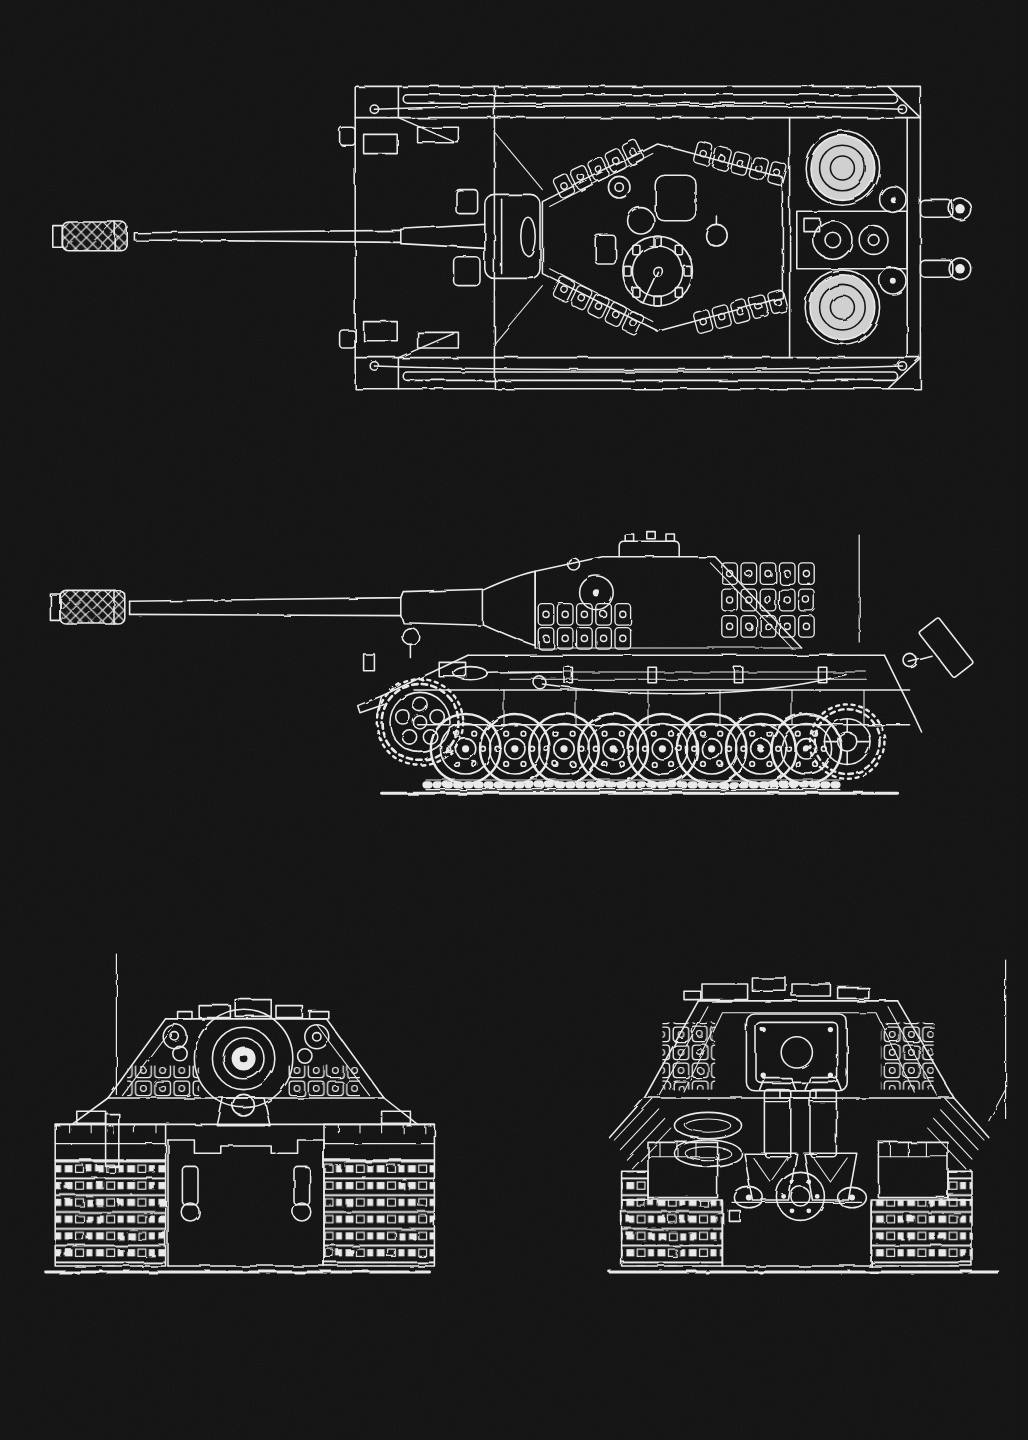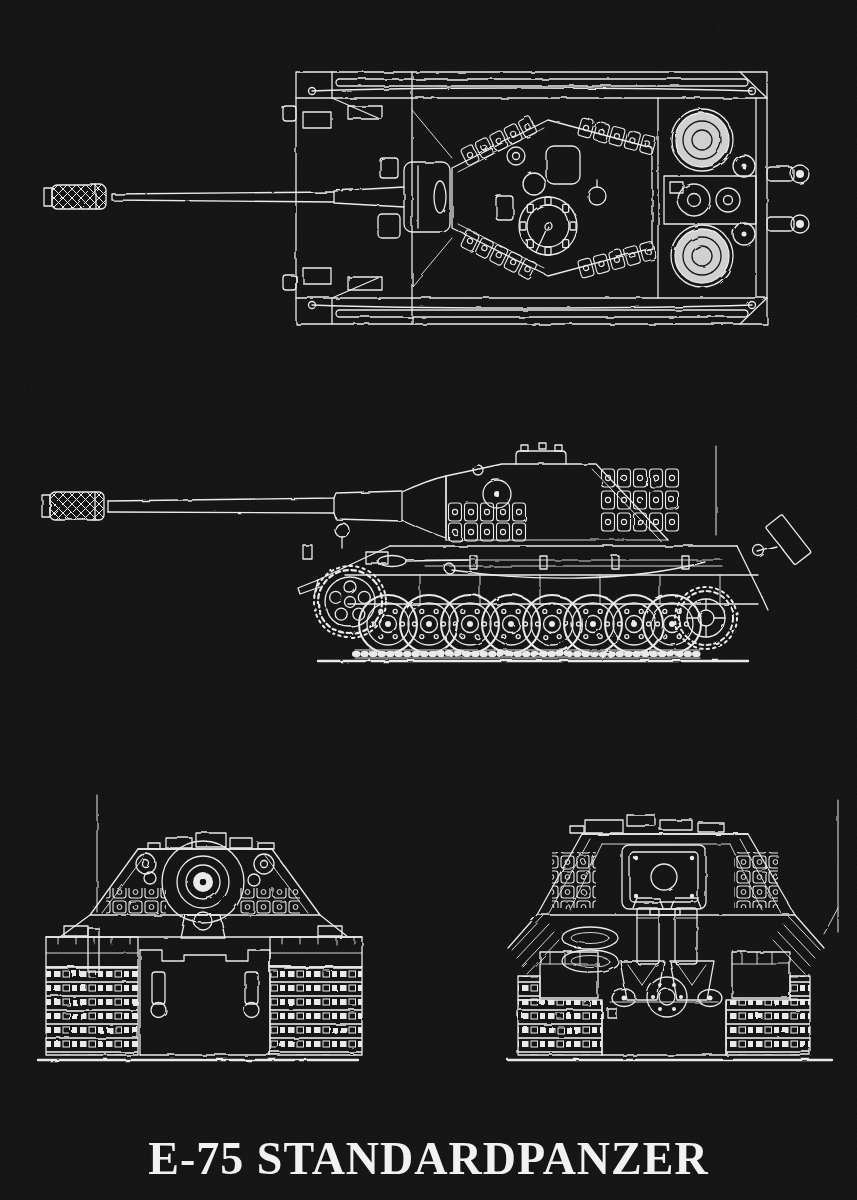--- a/index.html
+++ b/index.html
@@ -402,14 +402,13 @@
         <rect x="518" y="1000" width="84" height="55" fill="url(#trackH)"></rect>
         <rect x="726" y="1000" width="84" height="55" fill="url(#trackH)"></rect>
         <rect x="518" y="976" width="22" height="24" fill="url(#trackH)"></rect>
         <rect x="790" y="976" width="20" height="24" fill="url(#trackH)"></rect>
       </g>
     </g>
 
     <rect x="0" y="0" width="857" height="1200" filter="url(#grain)" opacity="0.06"></rect>
   </svg>
 
-  <div class="title">E-75 STANDARDPANZER</div>
 </div>
 
 </body></html>

